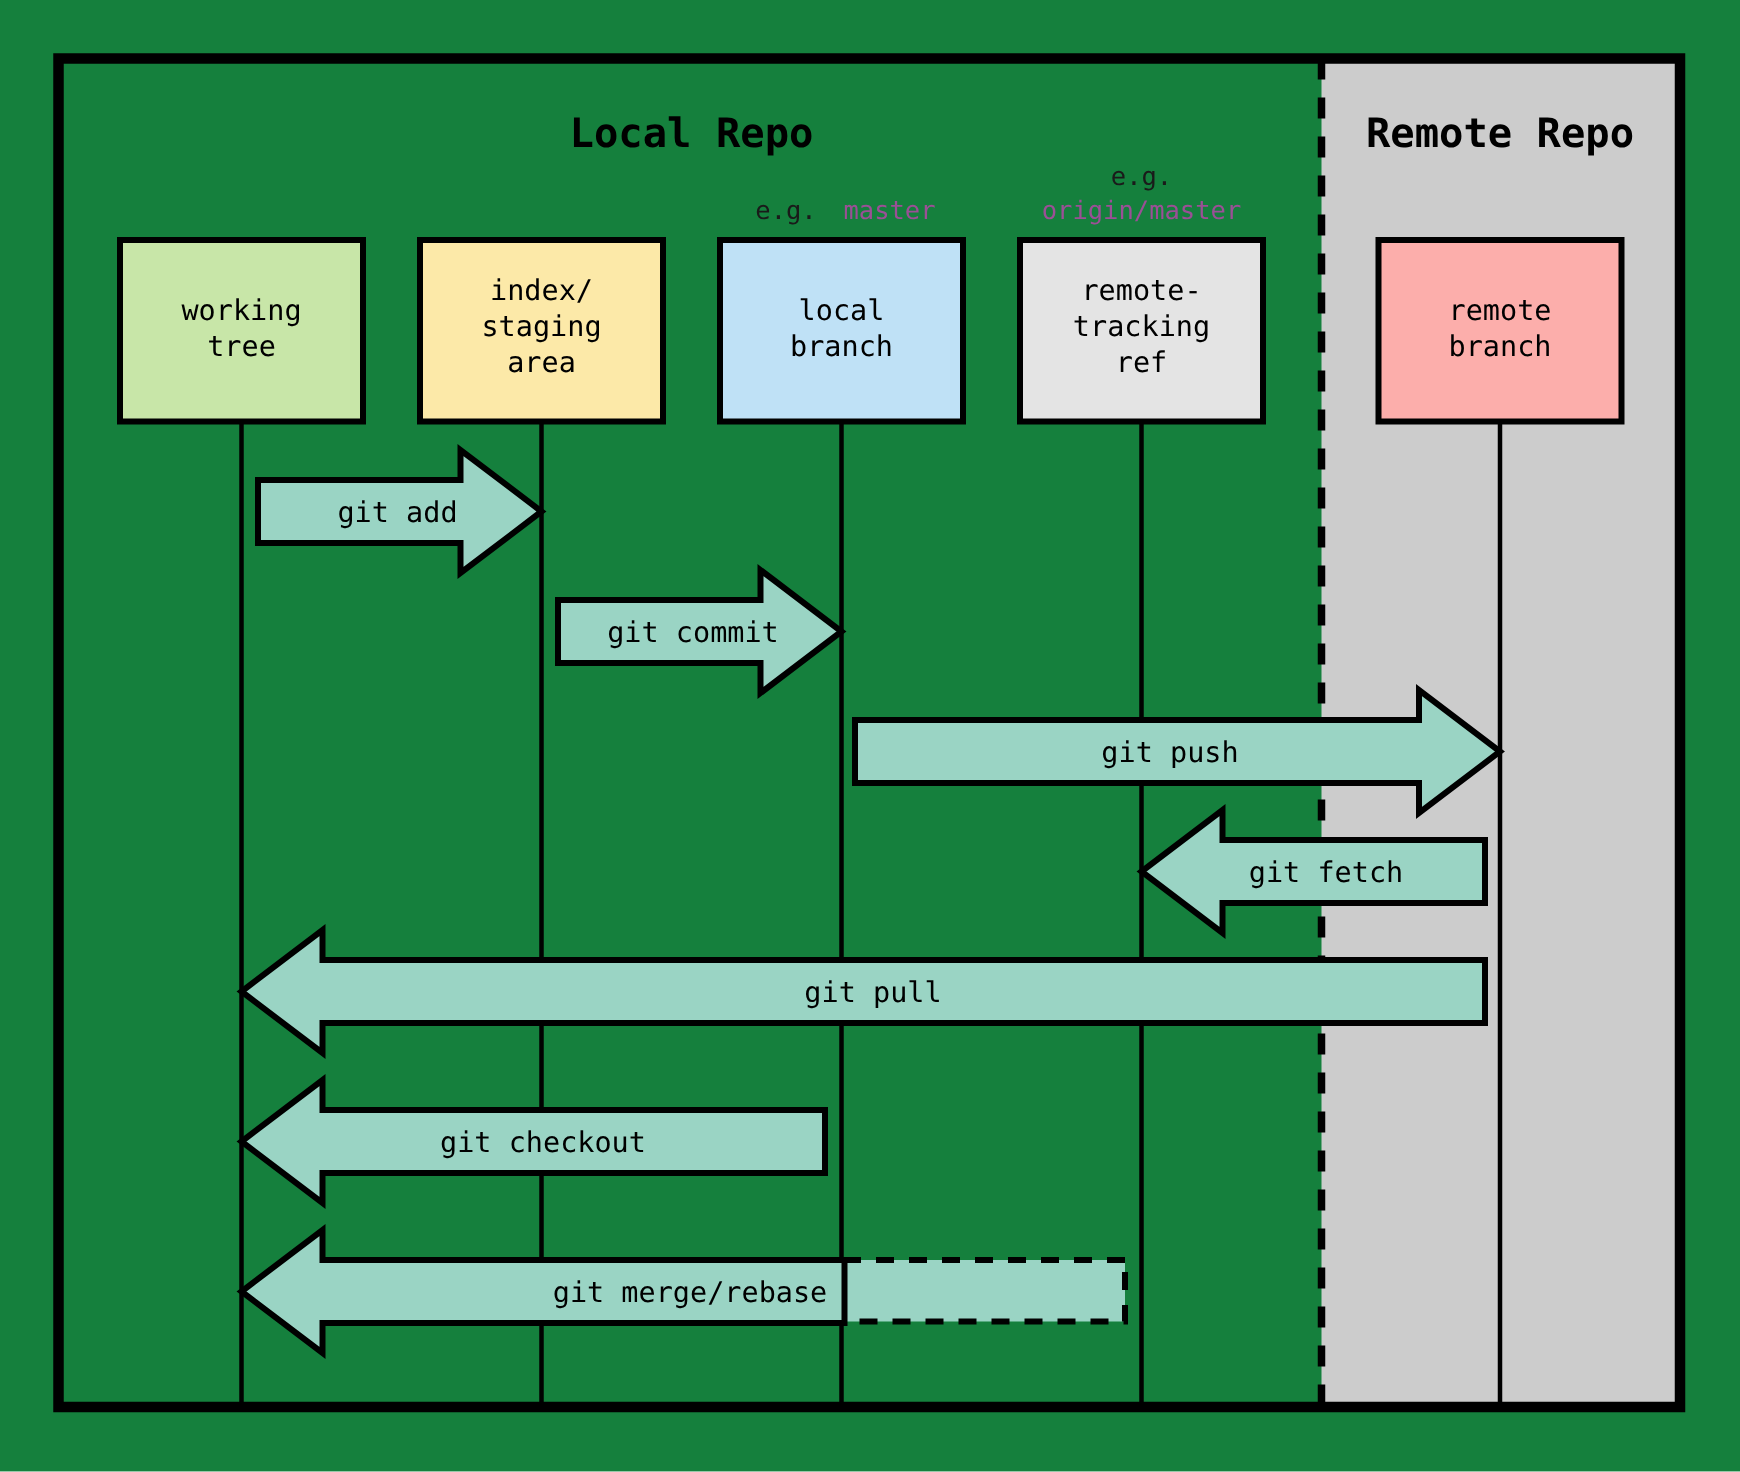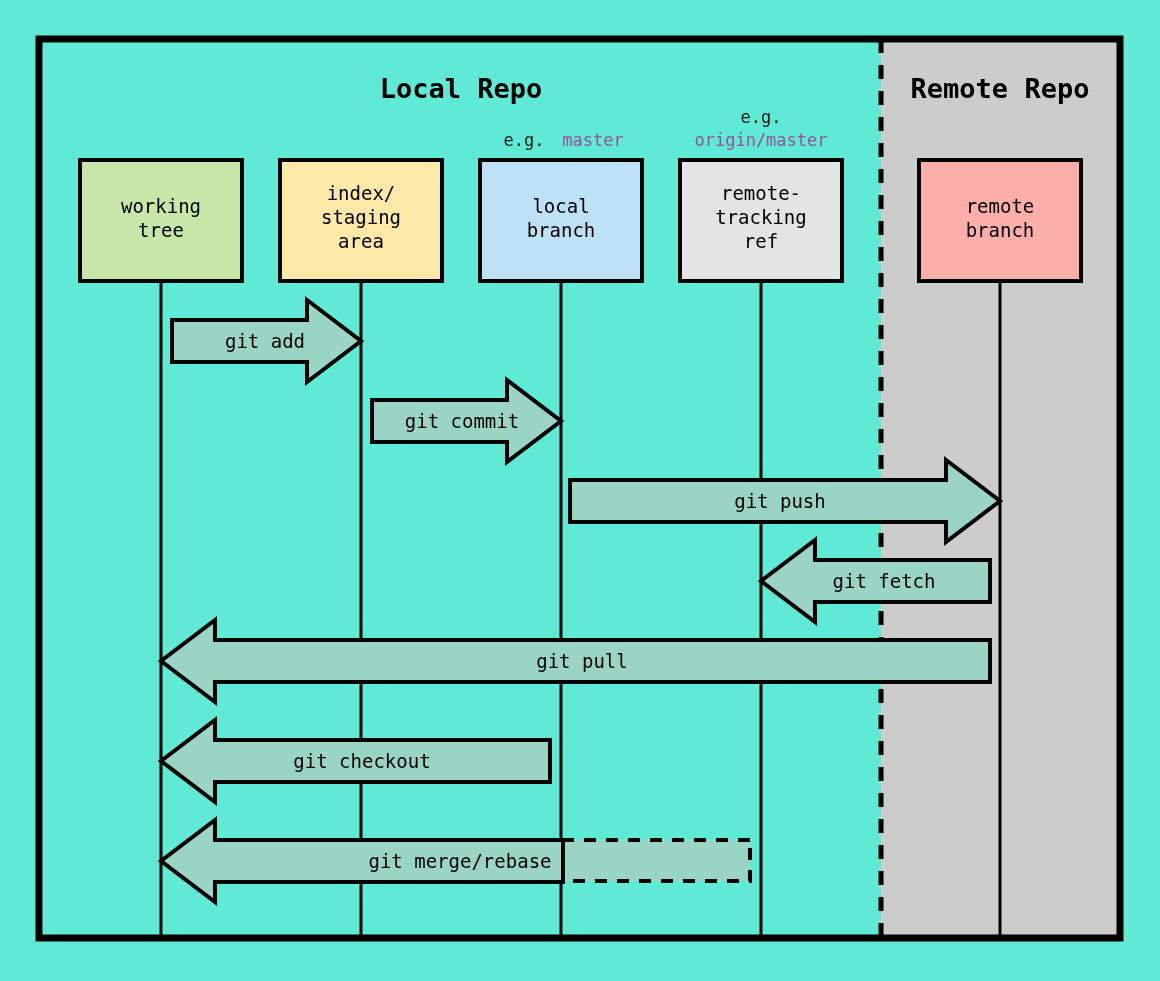--- a/index.html
+++ b/index.html
@@ -8,21 +8,21 @@
     background: #ffffff;
   }
   body {
     font-family: "DejaVu Sans Mono", monospace;
   }
   #stage {
     position: relative;
     width: 1160px;
     height: 981px;
     overflow: hidden;
-    background: #5eead4;
+    background: #15803d;
   }
   #diagram-svg {
     position: absolute;
     left: 0;
     top: 0;
   }
   .box-label, .zone-title, .eg-label, .arrow-label {
     pointer-events: none;
   }
   text {

